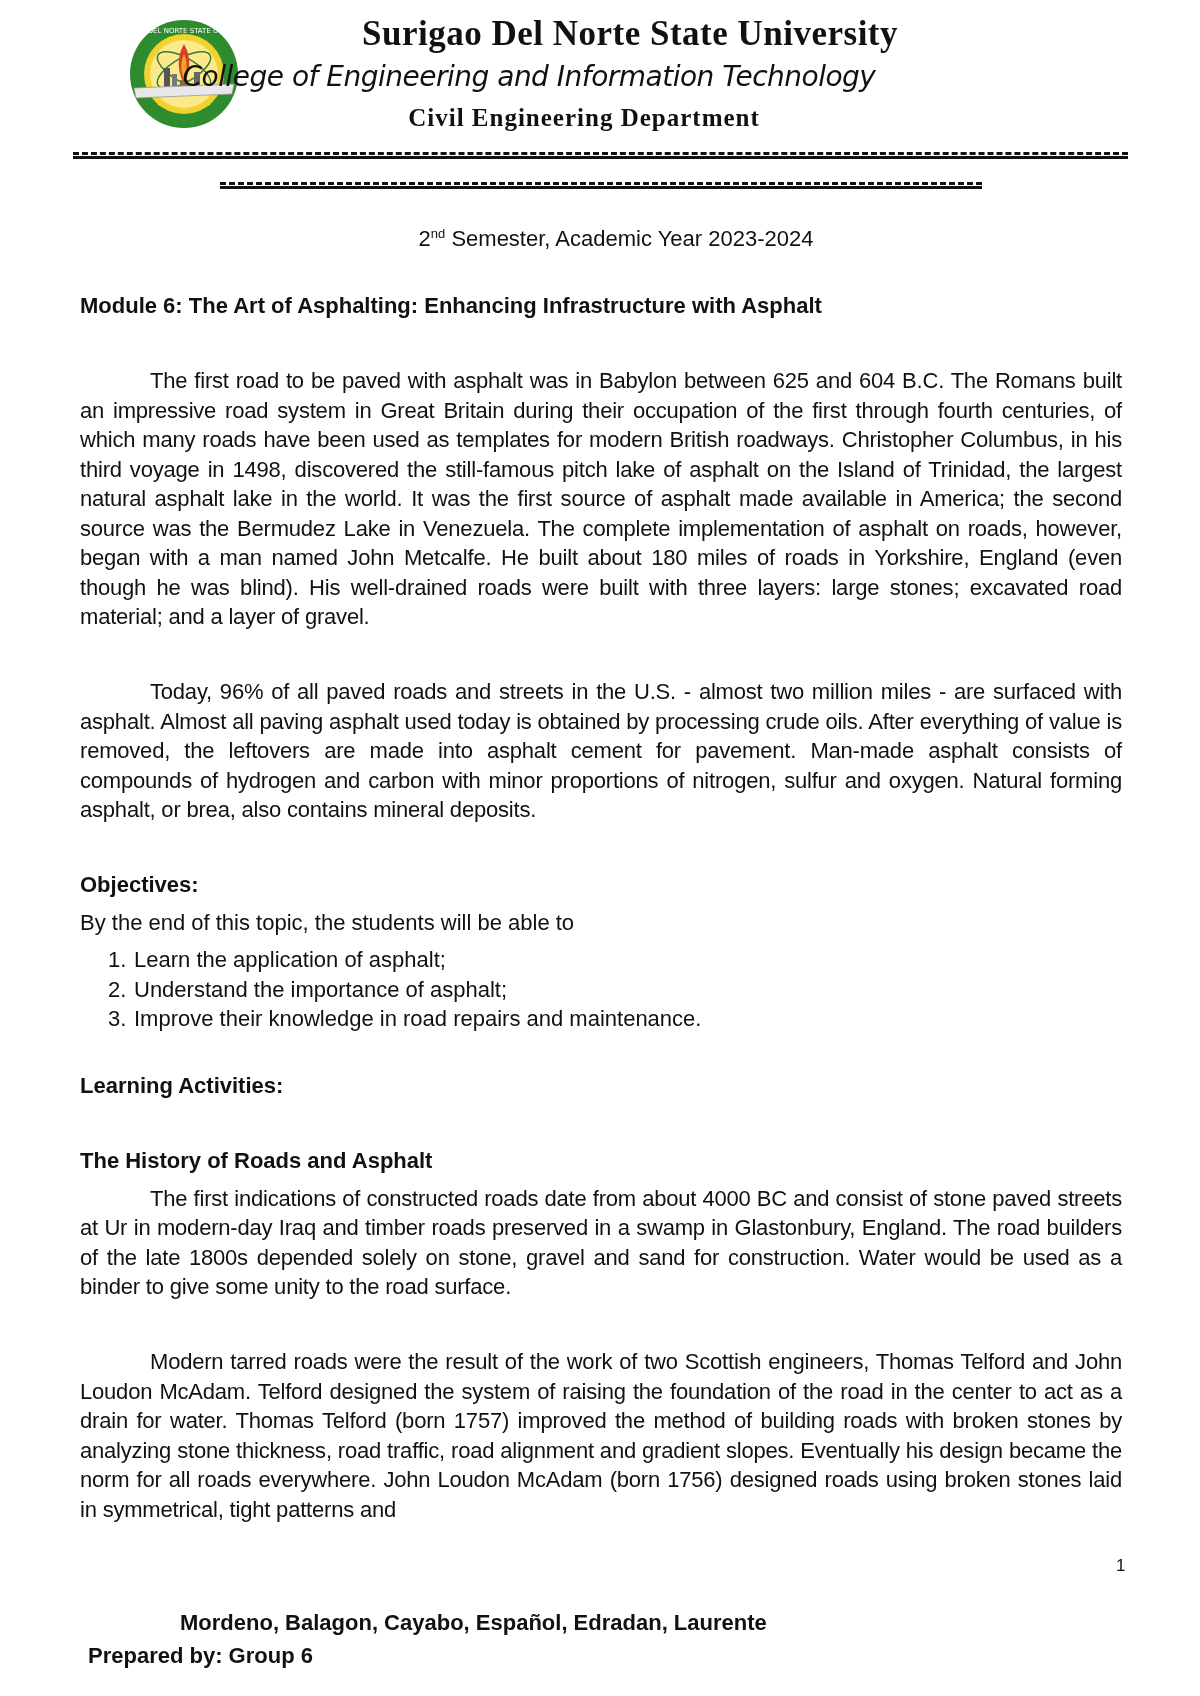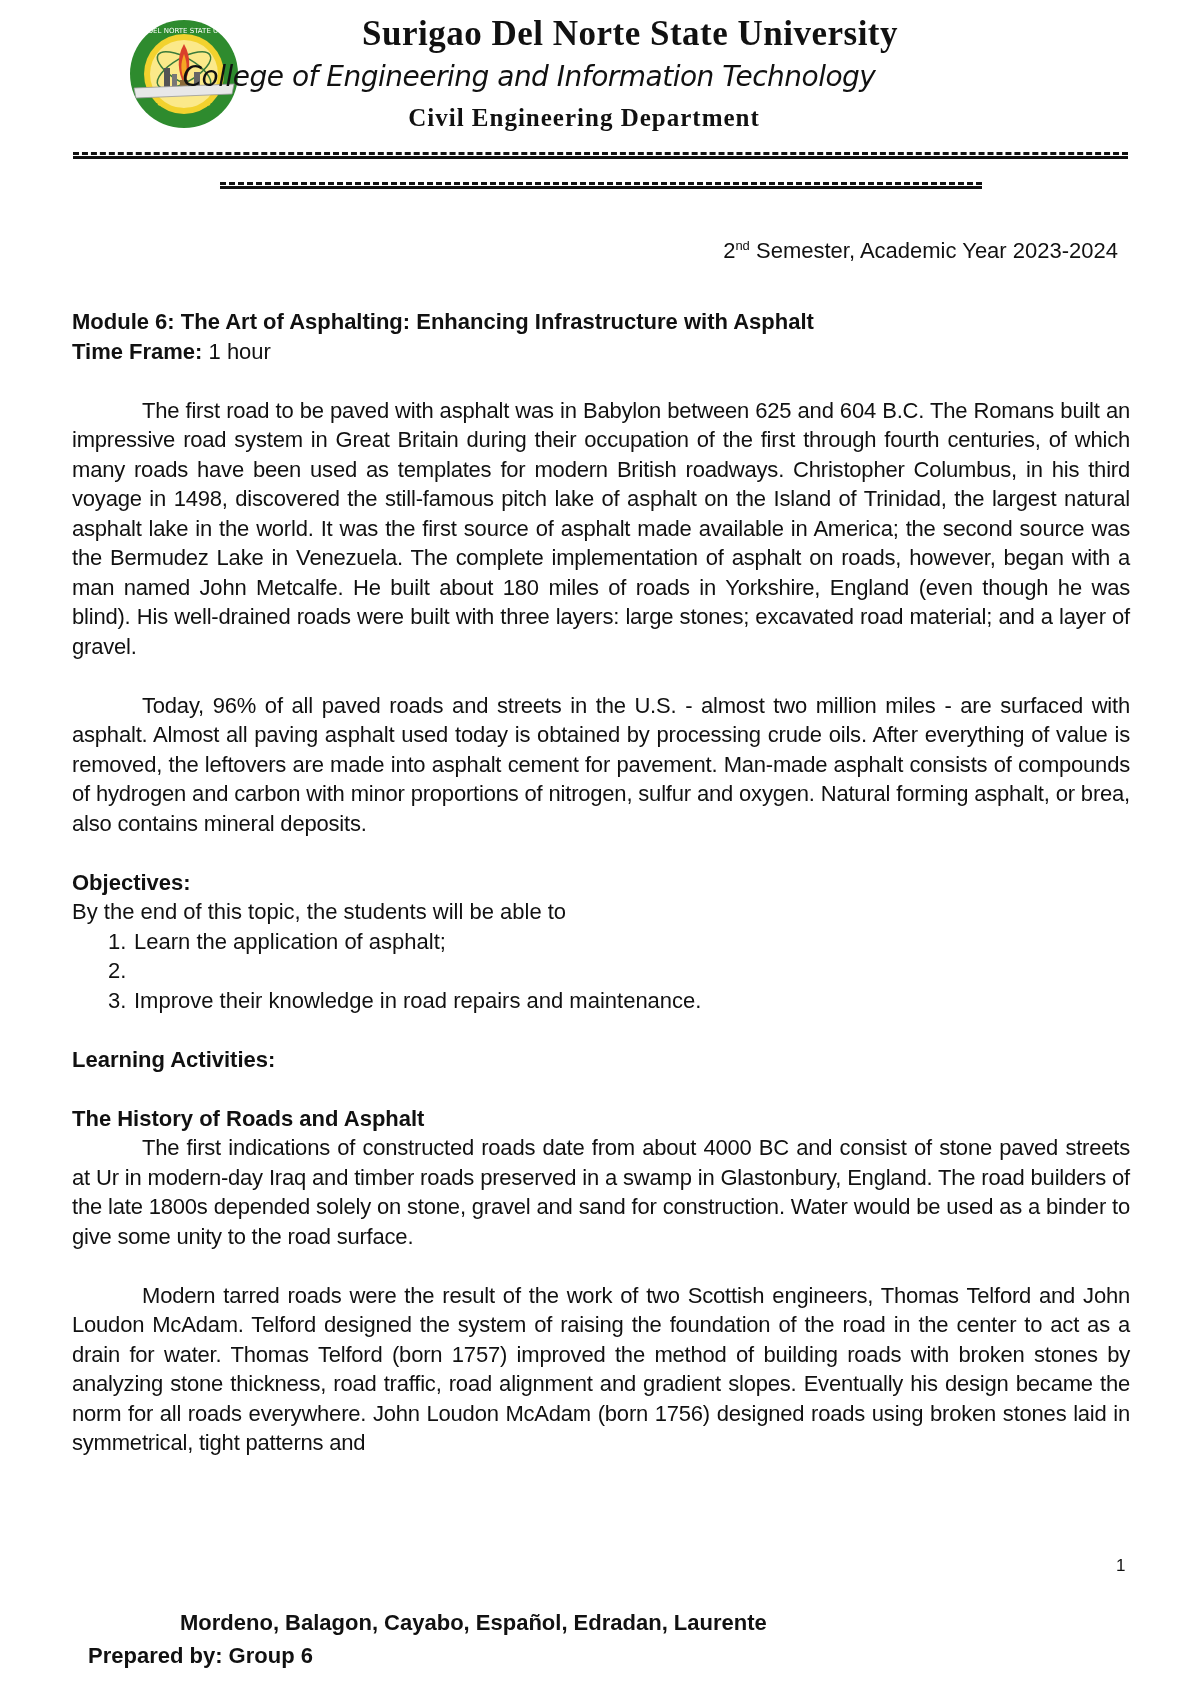--- a/index.html
+++ b/index.html
@@ -84,33 +84,33 @@
       line-height: 29.5px;
     }
     .course-title {
       text-align: center;
       font-weight: bold;
       font-size: 22px;
       margin: 0;
       padding-left: 30px;
     }
     .semester {
-      text-align: right;
-      margin: 12px;
+      text-align: center;
+      margin: 0;
       padding-left: 30px;
     }
     .semester sup {
       font-size: 13px;
       line-height: 0;
       vertical-align: 8px;
     }
     .spacer-lg { height: 29.5px; }
 
     .bold { font-weight: bold; }
-    p { margin: 0; }
+    p { margin: 8px; }
 
     .para {
       text-align: justify;
       text-indent: 70px;
       letter-spacing: -0.2px;
     }
 
     .obj-list {
       list-style: none;
       margin: 0;
@@ -176,39 +176,39 @@
 
   <div class="rule rule-1"></div>
   <div class="rule rule-2"></div>
 
   <div class="content">
     <p class="semester"><span>2</span><sup>nd</sup><span> Semester, Academic Year 2023-2024</span></p>
 
     <div class="spacer-lg"></div>
 
     <p class="bold">Module 6: The Art of Asphalting: Enhancing Infrastructure with Asphalt</p>
-    <p><span class="bold">Time Frame:</span><span> 1 hour</span></p>
 
     <div class="spacer-lg"></div>
 
     <p class="para">The first road to be paved with asphalt was in Babylon between 625 and 604 B.C. The Romans built an impressive road system in Great Britain during their occupation of the first through fourth centuries, of which many roads have been used as templates for modern British roadways. Christopher Columbus, in his third voyage in 1498, discovered the still-famous pitch lake of asphalt on the Island of Trinidad, the largest natural asphalt lake in the world. It was the first source of asphalt made available in America; the second source was the Bermudez Lake in Venezuela. The complete implementation of asphalt on roads, however, began with a man named John Metcalfe. He built about 180 miles of roads in Yorkshire, England (even though he was blind). His well-drained roads were built with three layers: large stones; excavated road material; and a layer of gravel.</p>
     <div class="spacer-lg"></div>
     <p class="para">Today, 96% of all paved roads and streets in the U.S. - almost two million miles - are surfaced with asphalt. Almost all paving asphalt used today is obtained by processing crude oils. After everything of value is removed, the leftovers are made into asphalt cement for pavement. Man-made asphalt consists of compounds of hydrogen and carbon with minor proportions of nitrogen, sulfur and oxygen. Natural forming asphalt, or brea, also contains mineral deposits.</p>
 
     <div class="spacer-lg"></div>
 
     <p class="bold">Objectives:</p>
     <p>By the end of this topic, the students will be able to</p>
     <ol class="obj-list">
       <li>
         <span class="obj-num">1.</span>
         <span>Learn the application of asphalt;</span>
       </li>
       <li>
         <span class="obj-num">2.</span>
+        <span>Understand the importance of asphalt;</span>
       </li>
       <li>
         <span class="obj-num">3.</span>
         <span>Improve their knowledge in road repairs and maintenance.</span>
       </li>
     </ol>
 
     <div class="spacer-lg"></div>
 
     <p class="bold">Learning Activities:</p>

